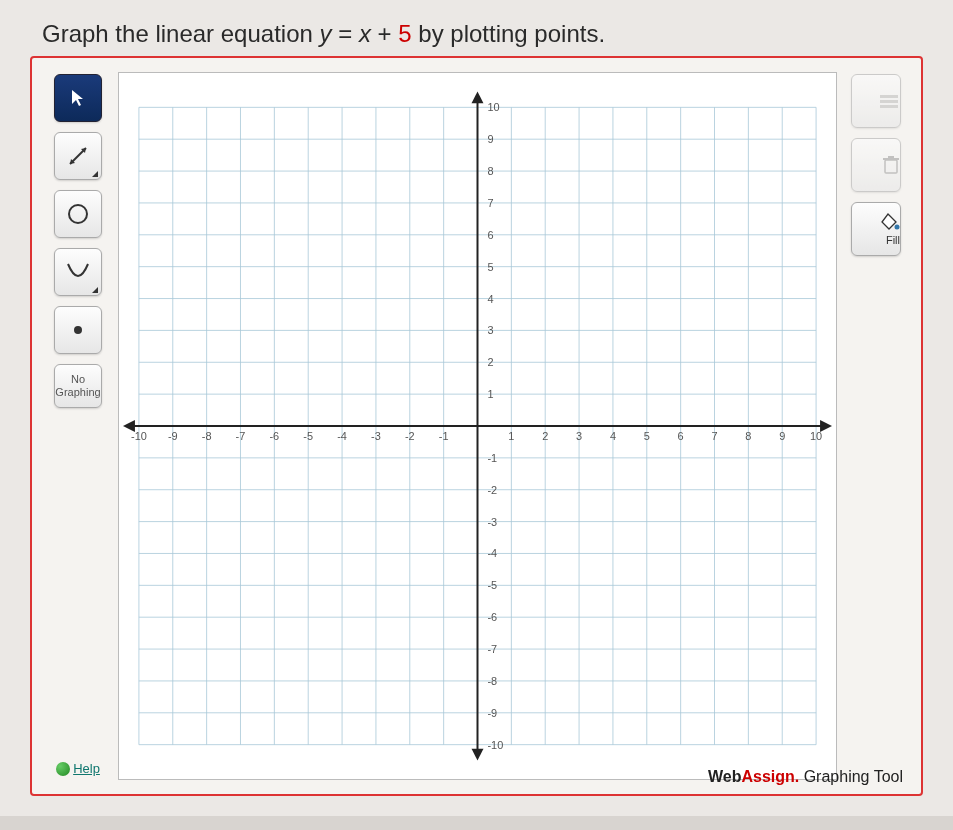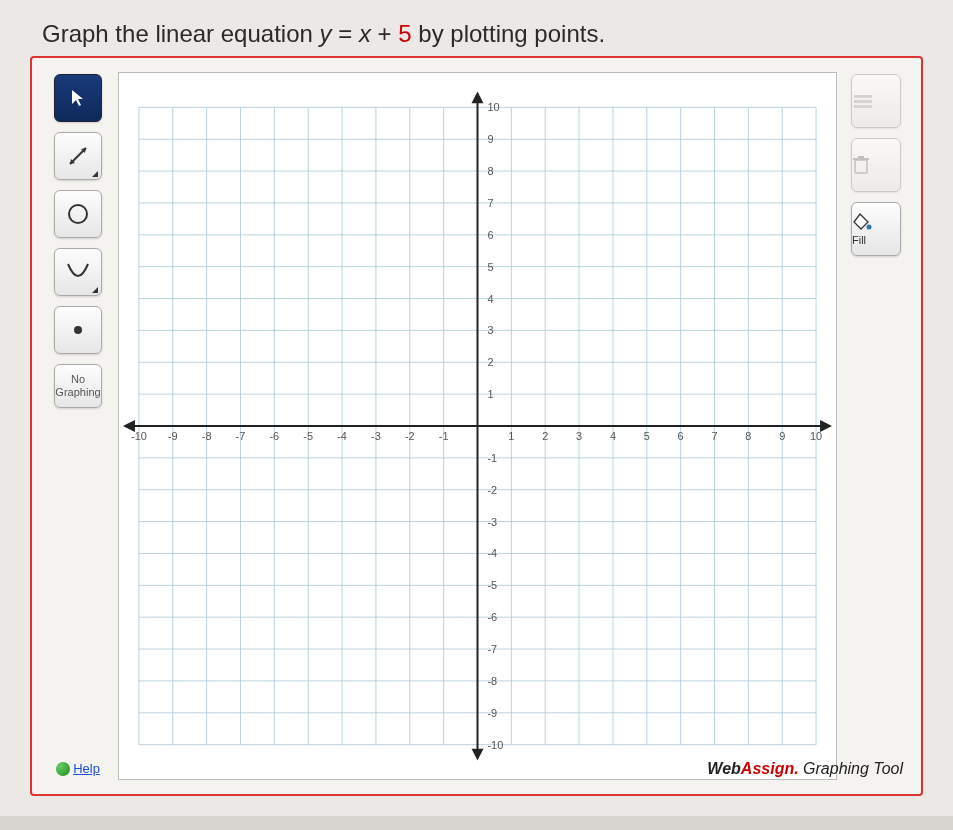--- a/index.html
+++ b/index.html
@@ -84,21 +84,21 @@
     display: flex;
     flex-direction: column;
     justify-content: center;
     color: #555;
     cursor: pointer;
     box-shadow: 0 1px 2px rgba(0,0,0,0.15);
   }
   .spacer { flex: 1; }
   .help-link {
     font-size: 13px;
-    color: #1d4ed8;
+    color: #0f766e;
     text-decoration: underline;
     display: flex;
     align-items: center;
     gap: 3px;
     cursor: pointer;
     margin-bottom: 4px;
   }
   .help-ico {
     width: 14px; height: 14px;
     border-radius: 50%;
@@ -123,38 +123,37 @@
     padding-top: 2px;
   }
   .rbtn {
     width: 50px;
     height: 54px;
     background: linear-gradient(#fdfdfd, #e6e6e6);
     border: 1px solid #aaa;
     border-radius: 6px;
     display: flex;
     flex-direction: column;
-    align-items: flex-start;
+    align-items: flex-end;
     justify-content: center;
     gap: 2px;
     font-size: 10px;
     color: #555;
     cursor: pointer;
     box-shadow: 0 1px 2px rgba(0,0,0,0.15);
   }
   .rbtn.disabled { opacity: 0.55; cursor: default; }
   .rbtn .lbl { font-size: 11px; color: #333; }
 
   .branding {
     position: absolute;
     right: 18px;
-    bottom: 16px;
+    bottom: 8px;
     font-size: 16px;
     color: #222;
-    font-style: italic;
   }
   .branding .wa-web { font-weight: bold; color: #222; }
   .branding .wa-assign { font-weight: bold; color: #c00; }
 </style>
 </head>
 <body>
 
 <div class="page">
   <div class="question">
     <span>Graph the linear equation </span><span class="ital">y</span><span> = </span><span class="ital">x</span><span> + </span><span class="red">5</span><span> by plotting points.</span>

